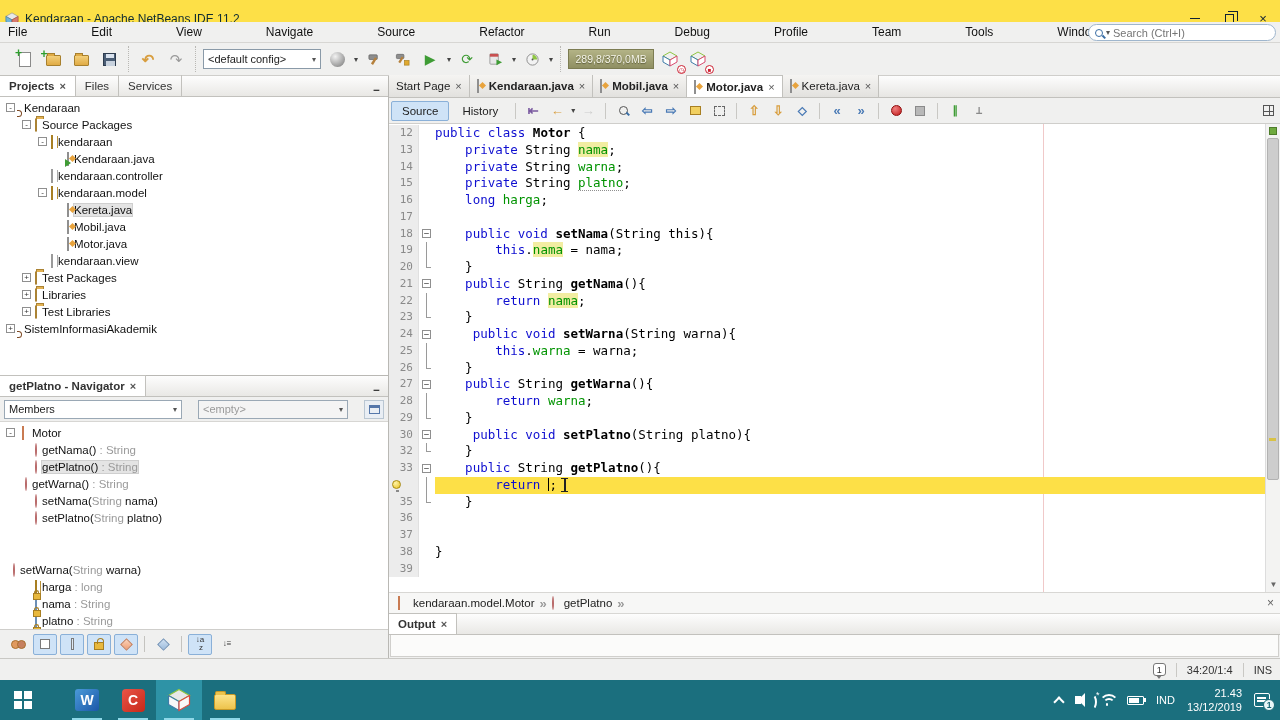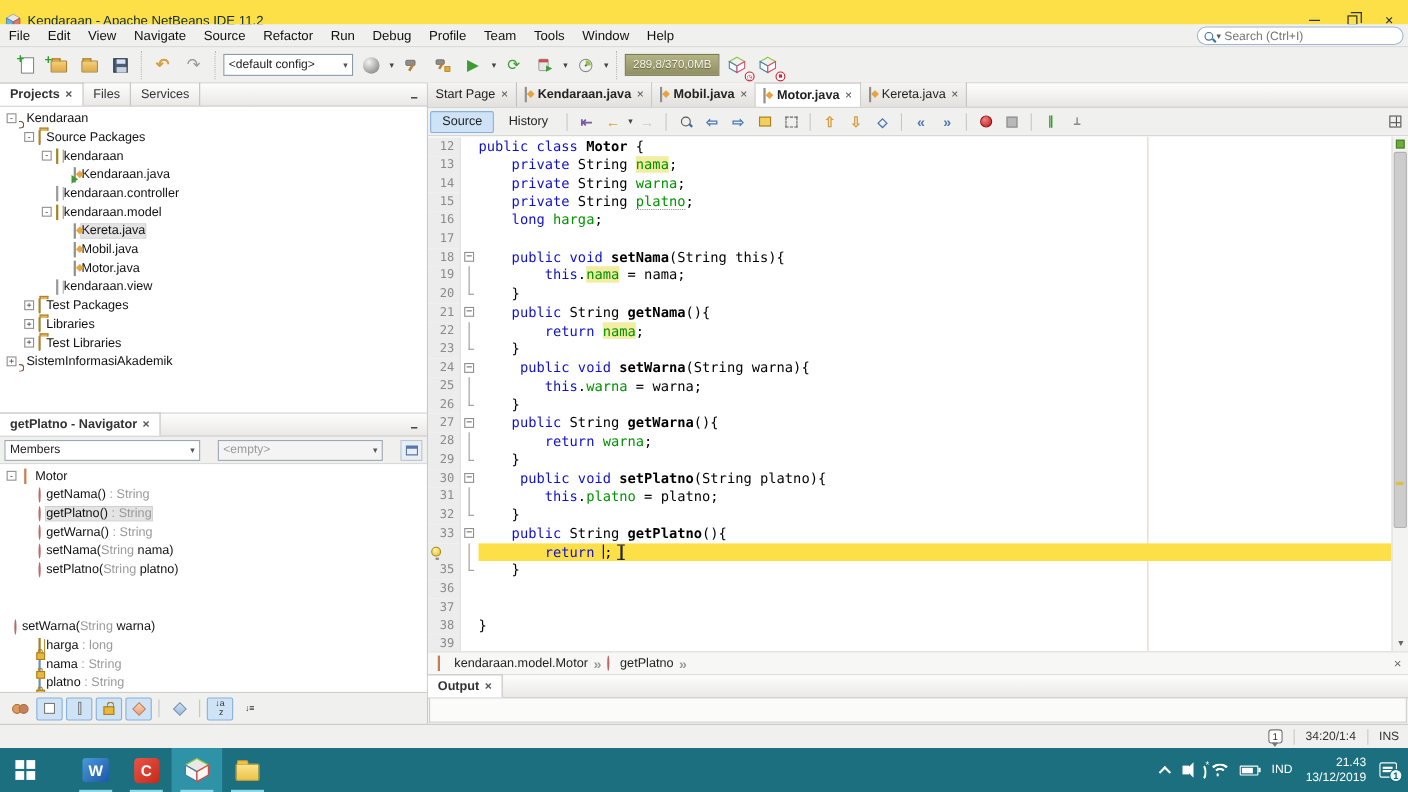--- a/index.html
+++ b/index.html
@@ -214,21 +214,21 @@
         <span class="minline"></span>
       </span>
     <span class="wbtn">
         <span class="restoreBox"></span>
       </span>
     <span class="wbtn">×</span>
   </span>
 </div>
 
 <div id="menubar">
-  <span id="menubar-items" style="display: flex;">
+  <span id="menubar-items" style="display: flex; gap: 48px;">
       <span class="menu-item">File</span>
       <span class="menu-item">Edit</span>
       <span class="menu-item">View</span>
       <span class="menu-item">Navigate</span>
       <span class="menu-item">Source</span>
       <span class="menu-item">Refactor</span>
       <span class="menu-item">Run</span>
       <span class="menu-item">Debug</span>
       <span class="menu-item">Profile</span>
       <span class="menu-item">Team</span>
@@ -454,21 +454,21 @@
           <div class="tree-row" style="padding-left: 22px;">
             <span class="hspacer"></span>
             <span class="ticon"><span class="i-method"></span></span>
             <span class="lbl-main"><span>getNama()</span><span class="lbl-dim"> : String</span></span>
           </div>
           <div class="tree-row sel" style="padding-left: 22px;">
             <span class="hspacer"></span>
             <span class="ticon"><span class="i-method"></span></span>
             <span class="lbl-main"><span>getPlatno()</span><span class="lbl-dim"> : String</span></span>
           </div>
-          <div class="tree-row" style="padding-left: 22px;">
+          <div class="tree-row" style="padding-left: 12px;">
             <span class="hspacer"></span>
             <span class="ticon"><span class="i-method"></span></span>
             <span class="lbl-main"><span>getWarna()</span><span class="lbl-dim"> : String</span></span>
           </div>
           <div class="tree-row" style="padding-left: 22px;">
             <span class="hspacer"></span>
             <span class="ticon"><span class="i-method"></span></span>
             <span class="lbl-main"><span>setNama(</span><span class="lbl-dim">String </span><span>nama)</span></span>
           </div>
           <div class="tree-row" style="padding-left: 22px;">
@@ -643,21 +643,20 @@
           <div class="cl"><span class="g-num">21</span><span class="g-fold"><span class="fold-box">−</span></span><span class="ct"><span class="tk-pl">    </span><span class="tk-kw">public</span><span class="tk-pl"> String </span><span class="tk-b">getNama</span><span class="tk-pl">(){</span></span></div>
           <div class="cl"><span class="g-num">22</span><span class="g-fold"><span class="fold-line"></span></span><span class="ct"><span class="tk-pl">        </span><span class="tk-kw">return</span><span class="tk-pl"> </span><span class="tk-occ">nama</span><span class="tk-pl">;</span></span></div>
           <div class="cl"><span class="g-num">23</span><span class="g-fold"><span class="fold-corner"></span></span><span class="ct"><span class="tk-pl">    }</span></span></div>
           <div class="cl"><span class="g-num">24</span><span class="g-fold"><span class="fold-box">−</span></span><span class="ct"><span class="tk-pl">     </span><span class="tk-kw">public</span><span class="tk-pl"> </span><span class="tk-kw">void</span><span class="tk-pl"> </span><span class="tk-b">setWarna</span><span class="tk-pl">(String warna){</span></span></div>
           <div class="cl"><span class="g-num">25</span><span class="g-fold"><span class="fold-line"></span></span><span class="ct"><span class="tk-pl">        </span><span class="tk-kw">this</span><span class="tk-pl">.</span><span class="tk-fld">warna</span><span class="tk-pl"> = warna;</span></span></div>
           <div class="cl"><span class="g-num">26</span><span class="g-fold"><span class="fold-corner"></span></span><span class="ct"><span class="tk-pl">    }</span></span></div>
           <div class="cl"><span class="g-num">27</span><span class="g-fold"><span class="fold-box">−</span></span><span class="ct"><span class="tk-pl">    </span><span class="tk-kw">public</span><span class="tk-pl"> String </span><span class="tk-b">getWarna</span><span class="tk-pl">(){</span></span></div>
           <div class="cl"><span class="g-num">28</span><span class="g-fold"><span class="fold-line"></span></span><span class="ct"><span class="tk-pl">        </span><span class="tk-kw">return</span><span class="tk-pl"> </span><span class="tk-fld">warna</span><span class="tk-pl">;</span></span></div>
           <div class="cl"><span class="g-num">29</span><span class="g-fold"><span class="fold-corner"></span></span><span class="ct"><span class="tk-pl">    }</span></span></div>
           <div class="cl"><span class="g-num">30</span><span class="g-fold"><span class="fold-box">−</span></span><span class="ct"><span class="tk-pl">     </span><span class="tk-kw">public</span><span class="tk-pl"> </span><span class="tk-kw">void</span><span class="tk-pl"> </span><span class="tk-b">setPlatno</span><span class="tk-pl">(String platno){</span></span></div>
-          <div class="cl"><span class="g-num">31</span><span class="g-fold"><span class="fold-line"></span></span><span class="ct"><span class="tk-pl">        </span><span class="tk-kw">this</span><span class="tk-pl">.</span><span class="tk-fld">platno</span><span class="tk-pl"> = platno;</span></span></div>
           <div class="cl"><span class="g-num">32</span><span class="g-fold"><span class="fold-corner"></span></span><span class="ct"><span class="tk-pl">    }</span></span></div>
           <div class="cl"><span class="g-num">33</span><span class="g-fold"><span class="fold-box">−</span></span><span class="ct"><span class="tk-pl">    </span><span class="tk-kw">public</span><span class="tk-pl"> String </span><span class="tk-b">getPlatno</span><span class="tk-pl">(){</span></span></div>
           <div class="cl cur"><span class="g-num"><span class="bulb"></span></span><span class="g-fold"><span class="fold-line"></span></span><span class="ct"><span class="tk-pl">        </span><span class="tk-kw">return</span><span class="tk-pl"> </span><span class="caret"></span><span class="tk-pl">;</span><span class="ibeam" style="left: 126px;"></span></span></div>
           <div class="cl"><span class="g-num">35</span><span class="g-fold"><span class="fold-corner"></span></span><span class="ct"><span class="tk-pl">    }</span></span></div>
           <div class="cl"><span class="g-num">36</span><span class="g-fold"></span><span class="ct"></span></div>
           <div class="cl"><span class="g-num">37</span><span class="g-fold"></span><span class="ct"></span></div>
           <div class="cl"><span class="g-num">38</span><span class="g-fold"></span><span class="ct"><span class="tk-pl">}</span></span></div>
           <div class="cl"><span class="g-num">39</span><span class="g-fold"></span><span class="ct"></span></div>
         </div>
       <div id="stripe-ok"></div>

